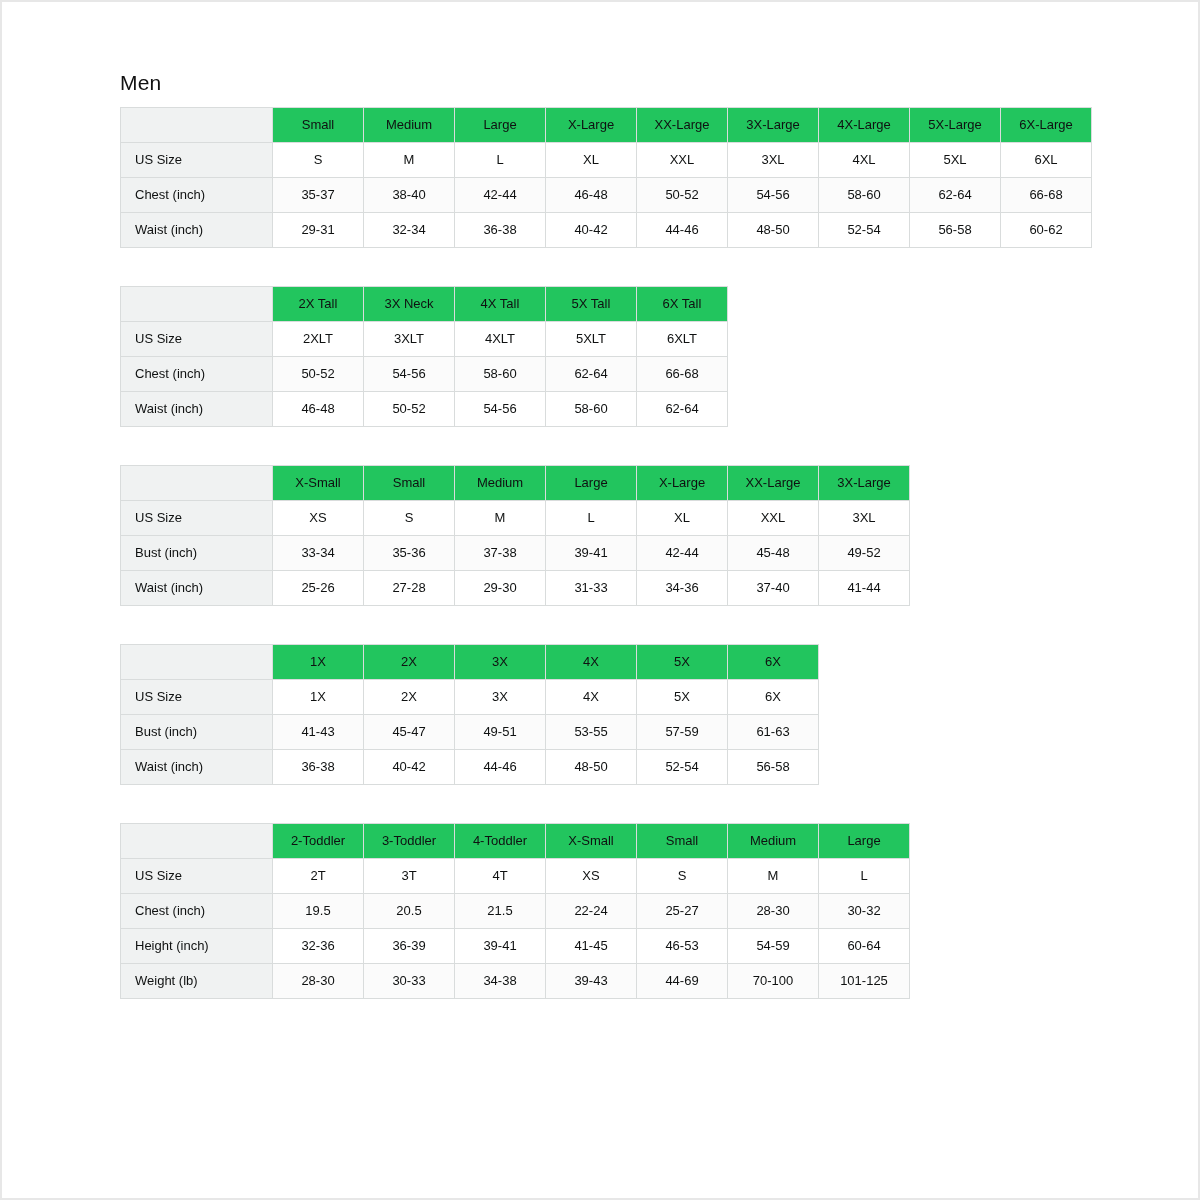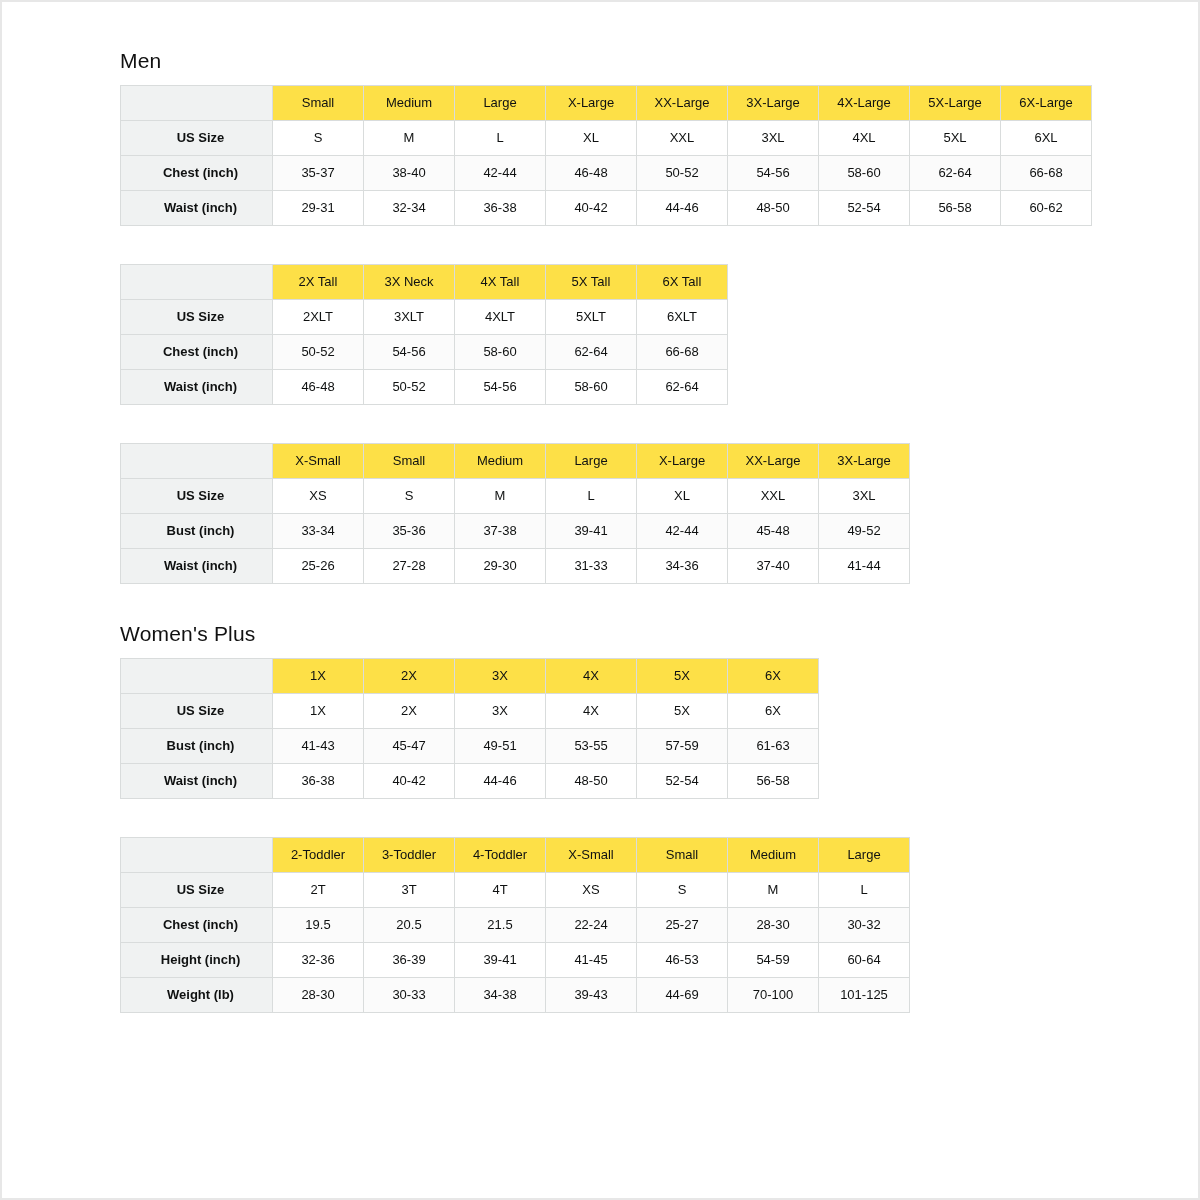--- a/index.html
+++ b/index.html
@@ -6,21 +6,21 @@
     margin: 0;
     padding: 0;
     background: #ffffff;
   }
   .page {
     width: 1200px;
     height: 1200px;
     box-sizing: border-box;
     background: #ffffff;
     border: 2px solid #e7e7e7;
-    padding: 47px 20px 20px 118px;
+    padding: 69px 20px 20px 118px;
     overflow: hidden;
     font-family: "Liberation Sans", sans-serif;
     color: #0f1111;
   }
   .chart-section {
     margin: 0 0 38px 0;
   }
   .section-title {
     font-size: 21px;
     font-weight: 400;
@@ -51,28 +51,28 @@
     vertical-align: middle;
     padding: 0 6px;
     box-sizing: border-box;
     color: #0f1111;
   }
   .size-table th.corner {
     background: #f0f2f2;
     width: 152px;
   }
   .size-table th.col-header {
-    background: #fde047;
+    background: #22c55e;
     font-weight: 400;
     width: 91px;
   }
   .size-table th.row-label {
     background: #f0f2f2;
-    font-weight: 700;
-    text-align: center;
+    font-weight: 400;
+    text-align: left;
     padding-left: 14px;
     width: 152px;
     margin-left: 16px;
   }
   .size-table td.cell {
     background: #ffffff;
     font-weight: 400;
   }
   .size-table tbody tr:nth-child(even) td.cell {
     background: #fbfbfb;
@@ -222,21 +222,20 @@
               <td class="cell">29-30</td>
               <td class="cell">31-33</td>
               <td class="cell">34-36</td>
               <td class="cell">37-40</td>
               <td class="cell">41-44</td>
             </tr>
           </tbody>
         </table>
       </section>
       <section class="chart-section">
-        <h2 class="section-title">Women's Plus</h2>
         <table class="size-table">
           <thead>
             <tr>
               <th class="corner"></th>
               <th class="col-header">1X</th>
               <th class="col-header">2X</th>
               <th class="col-header">3X</th>
               <th class="col-header">4X</th>
               <th class="col-header">5X</th>
               <th class="col-header">6X</th>

